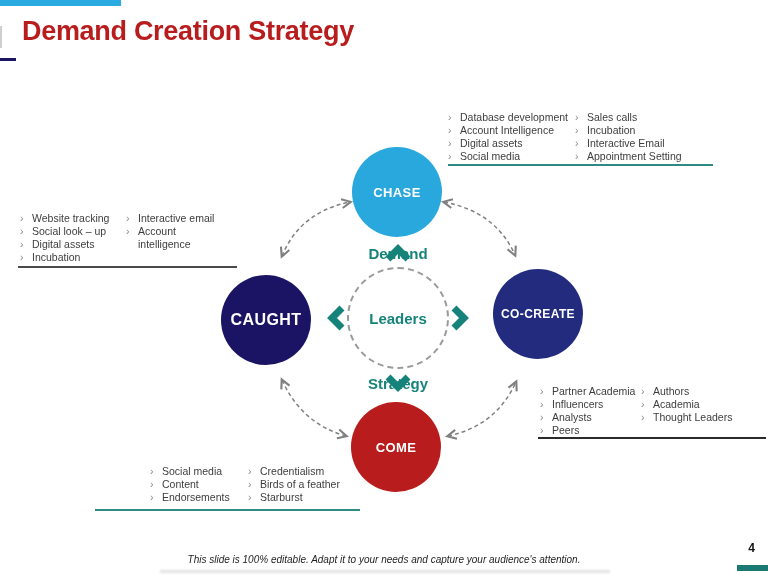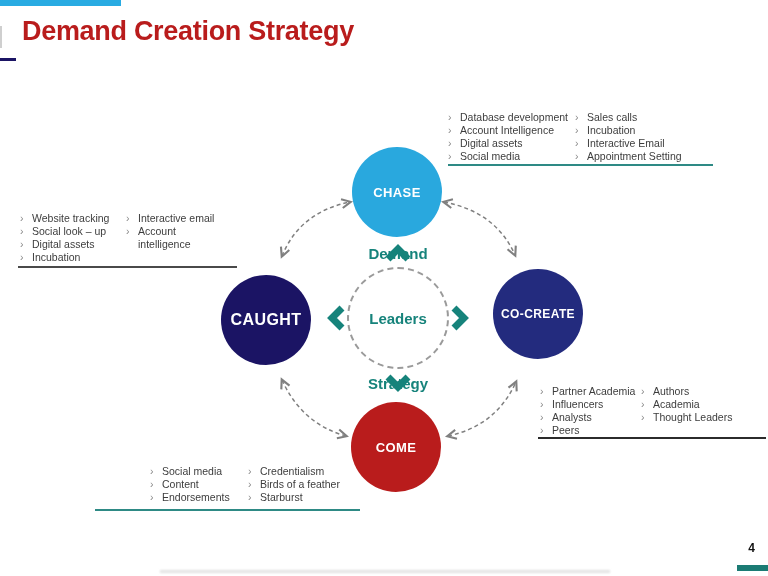--- a/index.html
+++ b/index.html
@@ -238,16 +238,17 @@
         </li>
       <li>
           <span class="mk">›</span>
           <span>Starburst</span>
         </li>
     </ul>
   </div>
   <div class="rule come"></div>
 
   <div class="footer-shadow"></div>
+  <div class="footer">This slide is 100% editable. Adapt it to your needs and capture your audience's attention.</div>
   <div class="page-number">4</div>
   <div class="corner-bar"></div>
 
 </div>
 
 </body></html>

